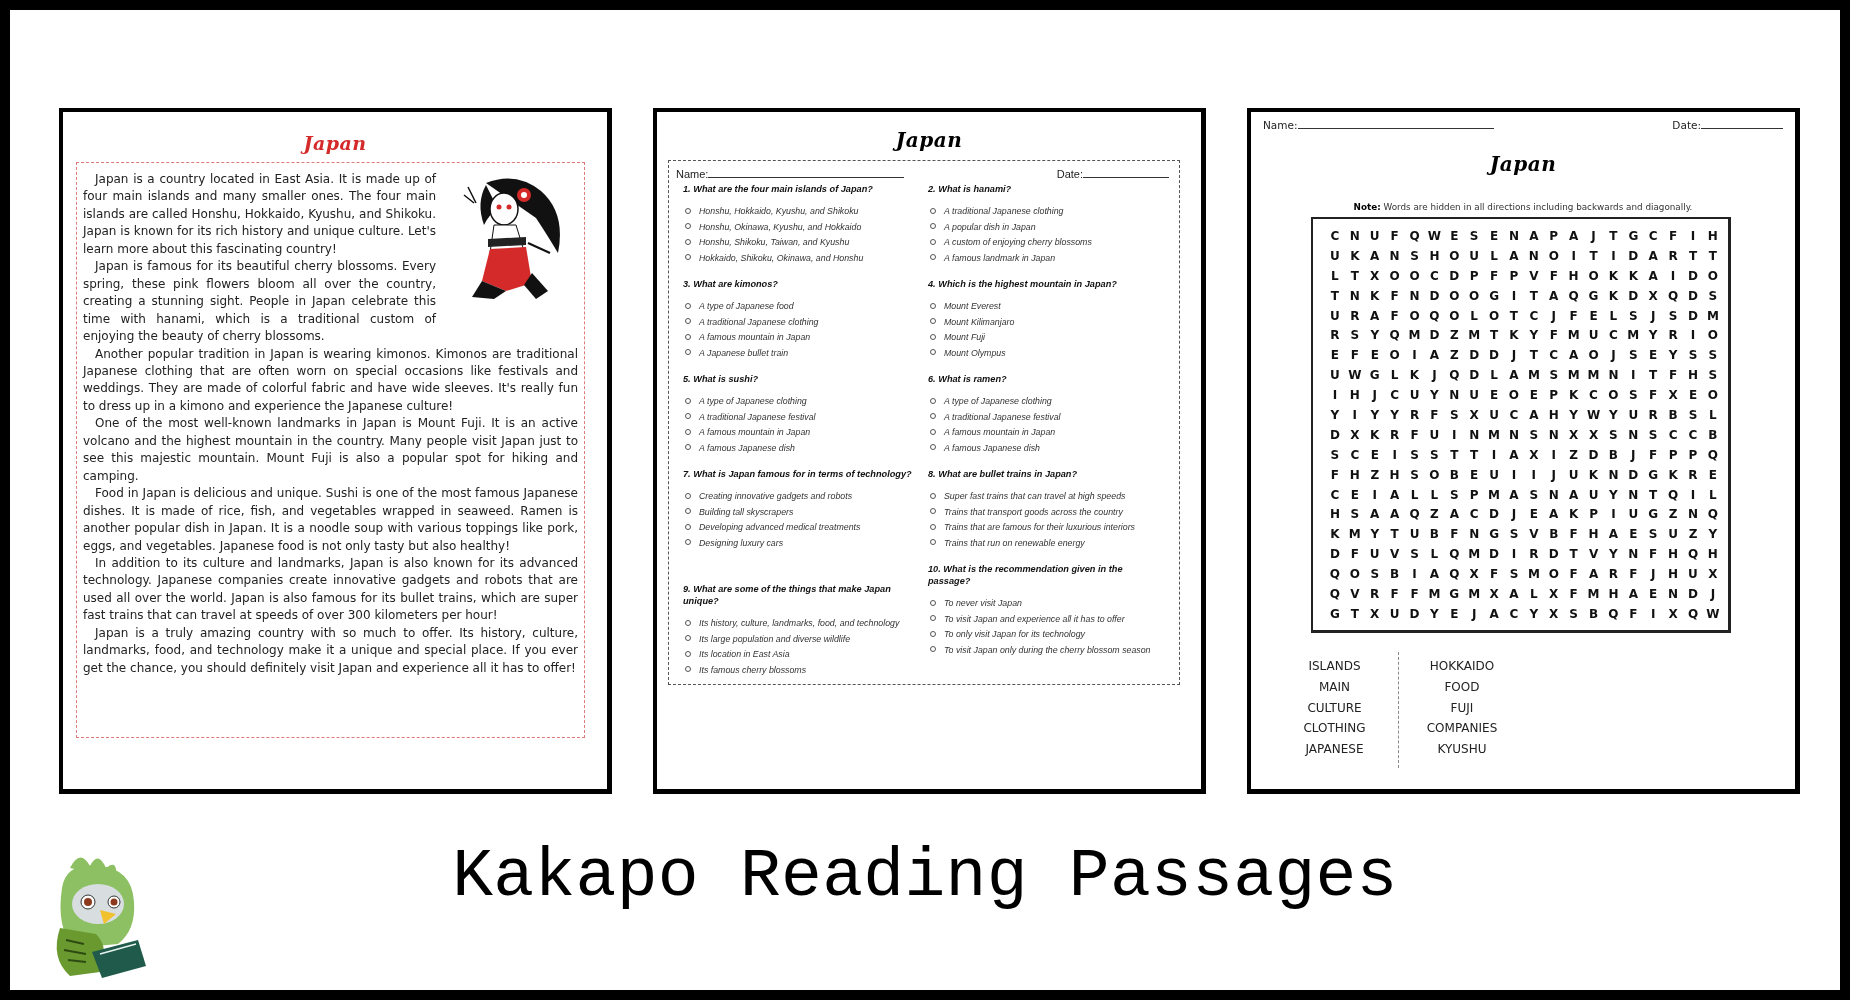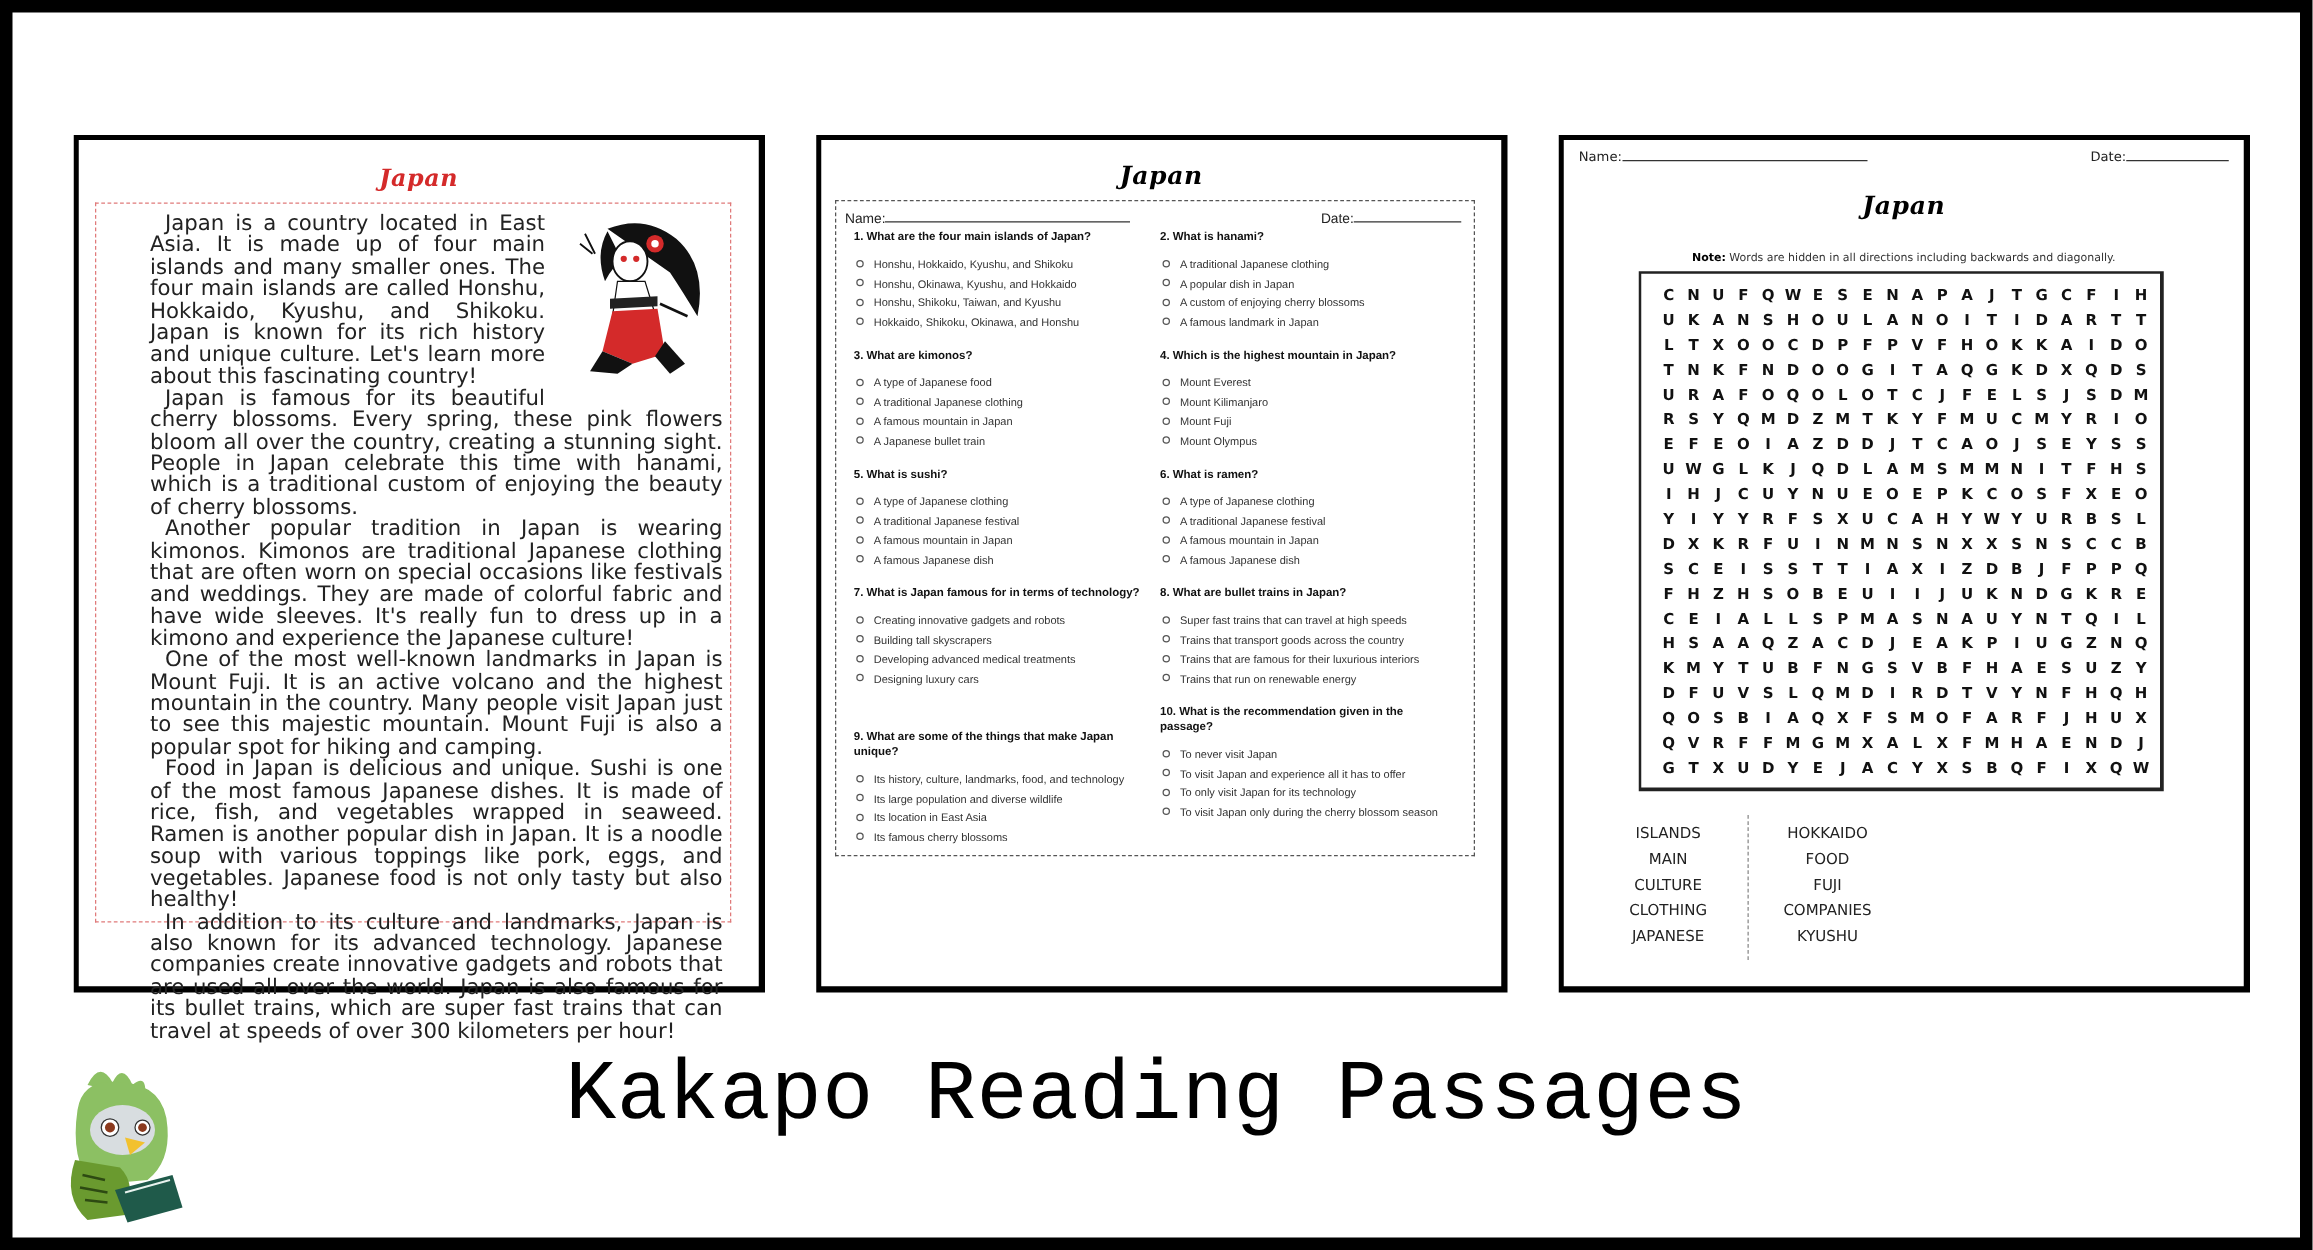--- a/index.html
+++ b/index.html
@@ -8,34 +8,34 @@
   .card { position:absolute; top:98px; height:686px; background:#fff; border:4px solid #000; box-sizing:border-box; border-right-width:5px; border-bottom-width:5px; }
   .card1 { left:49px; width:553px; }
   .card2 { left:643px; width:553px; }
   .card3 { left:1237px; width:553px; }
 
   .script-title { position:absolute; left:0; right:0; text-align:center; font-family:"DejaVu Serif", serif; font-style:italic; font-weight:bold; letter-spacing:0.5px; }
 
   
   .c1-title { top:20px; font-size:19px; color:#d42a2a; }
   .passage-box { position:absolute; left:13px; top:50px; width:509px; height:576px; border:1px dashed #e07a7a; box-sizing:border-box; padding:8px 6px 0 6px; }
-  .passage-text { font-size:17px; line-height:17.45px; color:#222; text-align:justify;margin-left:37px; }
+  .passage-text { font-size:12px; line-height:17.45px; color:#222; text-align:justify; }
   .passage-text p { margin:0; text-indent:12px; }
   .passage-text p:first-child { text-indent:0; }
   .figure { float:right; width:128px; height:140px; margin:2px 4px 4px 10px; }
 
   
   .c2-title { top:16px; font-size:20px; color:#000; }
   .q-box { position:absolute; left:11px; top:48px; width:512px; height:525px; border:1px dashed #555; box-sizing:border-box; }
   .nd-row { position:absolute; top:6px; left:7px; right:10px; font-size:11px; color:#222; font-family:"Liberation Sans", sans-serif; }
   .nd-row .name { position:absolute; left:0; }
   .nd-row .date { position:absolute; right:0; }
   .line { display:inline-block; border-bottom:1px solid #333; vertical-align:baseline; height:10px; }
   .q-grid { position:absolute; left:14px; top:22px; width:490px; display:grid; grid-template-columns:243px 243px; column-gap:2px; }
-  .q { margin-bottom:0; font-family:"Liberation Sans", sans-serif; }
+  .q { margin-bottom:0; font-family:"Liberation Sans", sans-serif;font-style:italic; }
   .q-head { font-size:9.2px; font-weight:bold; color:#111; line-height:12px; min-height:12px; margin-bottom:9px; padding-right:10px; }
   .q-head.two { min-height:24px; }
   .q-opt { font-size:8.8px; color:#333; line-height:15.6px; padding-left:2px; white-space:nowrap; }
   .q-opt .bul { display:inline-block; width:4px; height:4px; border:1px solid #555; border-radius:50%; margin-right:8px; vertical-align:middle; position:relative; top:-1px; }
   .q-block { height:95px; }
 
   
   .ws-nd { position:absolute; top:6px; left:12px; right:12px; font-size:10.5px; color:#222; }
   .ws-nd .name { position:absolute; left:0; }
   .ws-nd .date { position:absolute; right:0; }
@@ -77,20 +77,21 @@
         <path d="M86 100 L102 118 L90 126 L78 112 Z" fill="#111"></path>
         <path d="M30 30 L22 14 M28 30 L18 22" stroke="#111" stroke-width="1.5"></path>
         <path d="M82 70 L104 80" stroke="#111" stroke-width="2"></path>
       </svg>
       <p>Japan is a country located in East Asia. It is made up of four main islands and many smaller ones. The four main islands are called Honshu, Hokkaido, Kyushu, and Shikoku. Japan is known for its rich history and unique culture. Let's learn more about this fascinating country!</p>
       <p>Japan is famous for its beautiful cherry blossoms. Every spring, these pink flowers bloom all over the country, creating a stunning sight. People in Japan celebrate this time with hanami, which is a traditional custom of enjoying the beauty of cherry blossoms.</p>
       <p>Another popular tradition in Japan is wearing kimonos. Kimonos are traditional Japanese clothing that are often worn on special occasions like festivals and weddings. They are made of colorful fabric and have wide sleeves. It's really fun to dress up in a kimono and experience the Japanese culture!</p>
       <p>One of the most well-known landmarks in Japan is Mount Fuji. It is an active volcano and the highest mountain in the country. Many people visit Japan just to see this majestic mountain. Mount Fuji is also a popular spot for hiking and camping.</p>
       <p>Food in Japan is delicious and unique. Sushi is one of the most famous Japanese dishes. It is made of rice, fish, and vegetables wrapped in seaweed. Ramen is another popular dish in Japan. It is a noodle soup with various toppings like pork, eggs, and vegetables. Japanese food is not only tasty but also healthy!</p>
       <p>In addition to its culture and landmarks, Japan is also known for its advanced technology. Japanese companies create innovative gadgets and robots that are used all over the world. Japan is also famous for its bullet trains, which are super fast trains that can travel at speeds of over 300 kilometers per hour!</p>
+      <p>Japan is a truly amazing country with so much to offer. Its history, culture, landmarks, food, and technology make it a unique and special place. If you ever get the chance, you should definitely visit Japan and experience all it has to offer!</p>
     </div>
   </div>
 </div>
 
 <div class="card card2" style="left:653px;top:108px;">
   <div class="script-title c2-title">Japan</div>
   <div class="q-box">
     <div class="nd-row">
       <span class="name"><span>Name:</span><span class="line" style="width:196px"></span></span>
       <span class="date"><span>Date:</span><span class="line" style="width:86px"></span></span>

